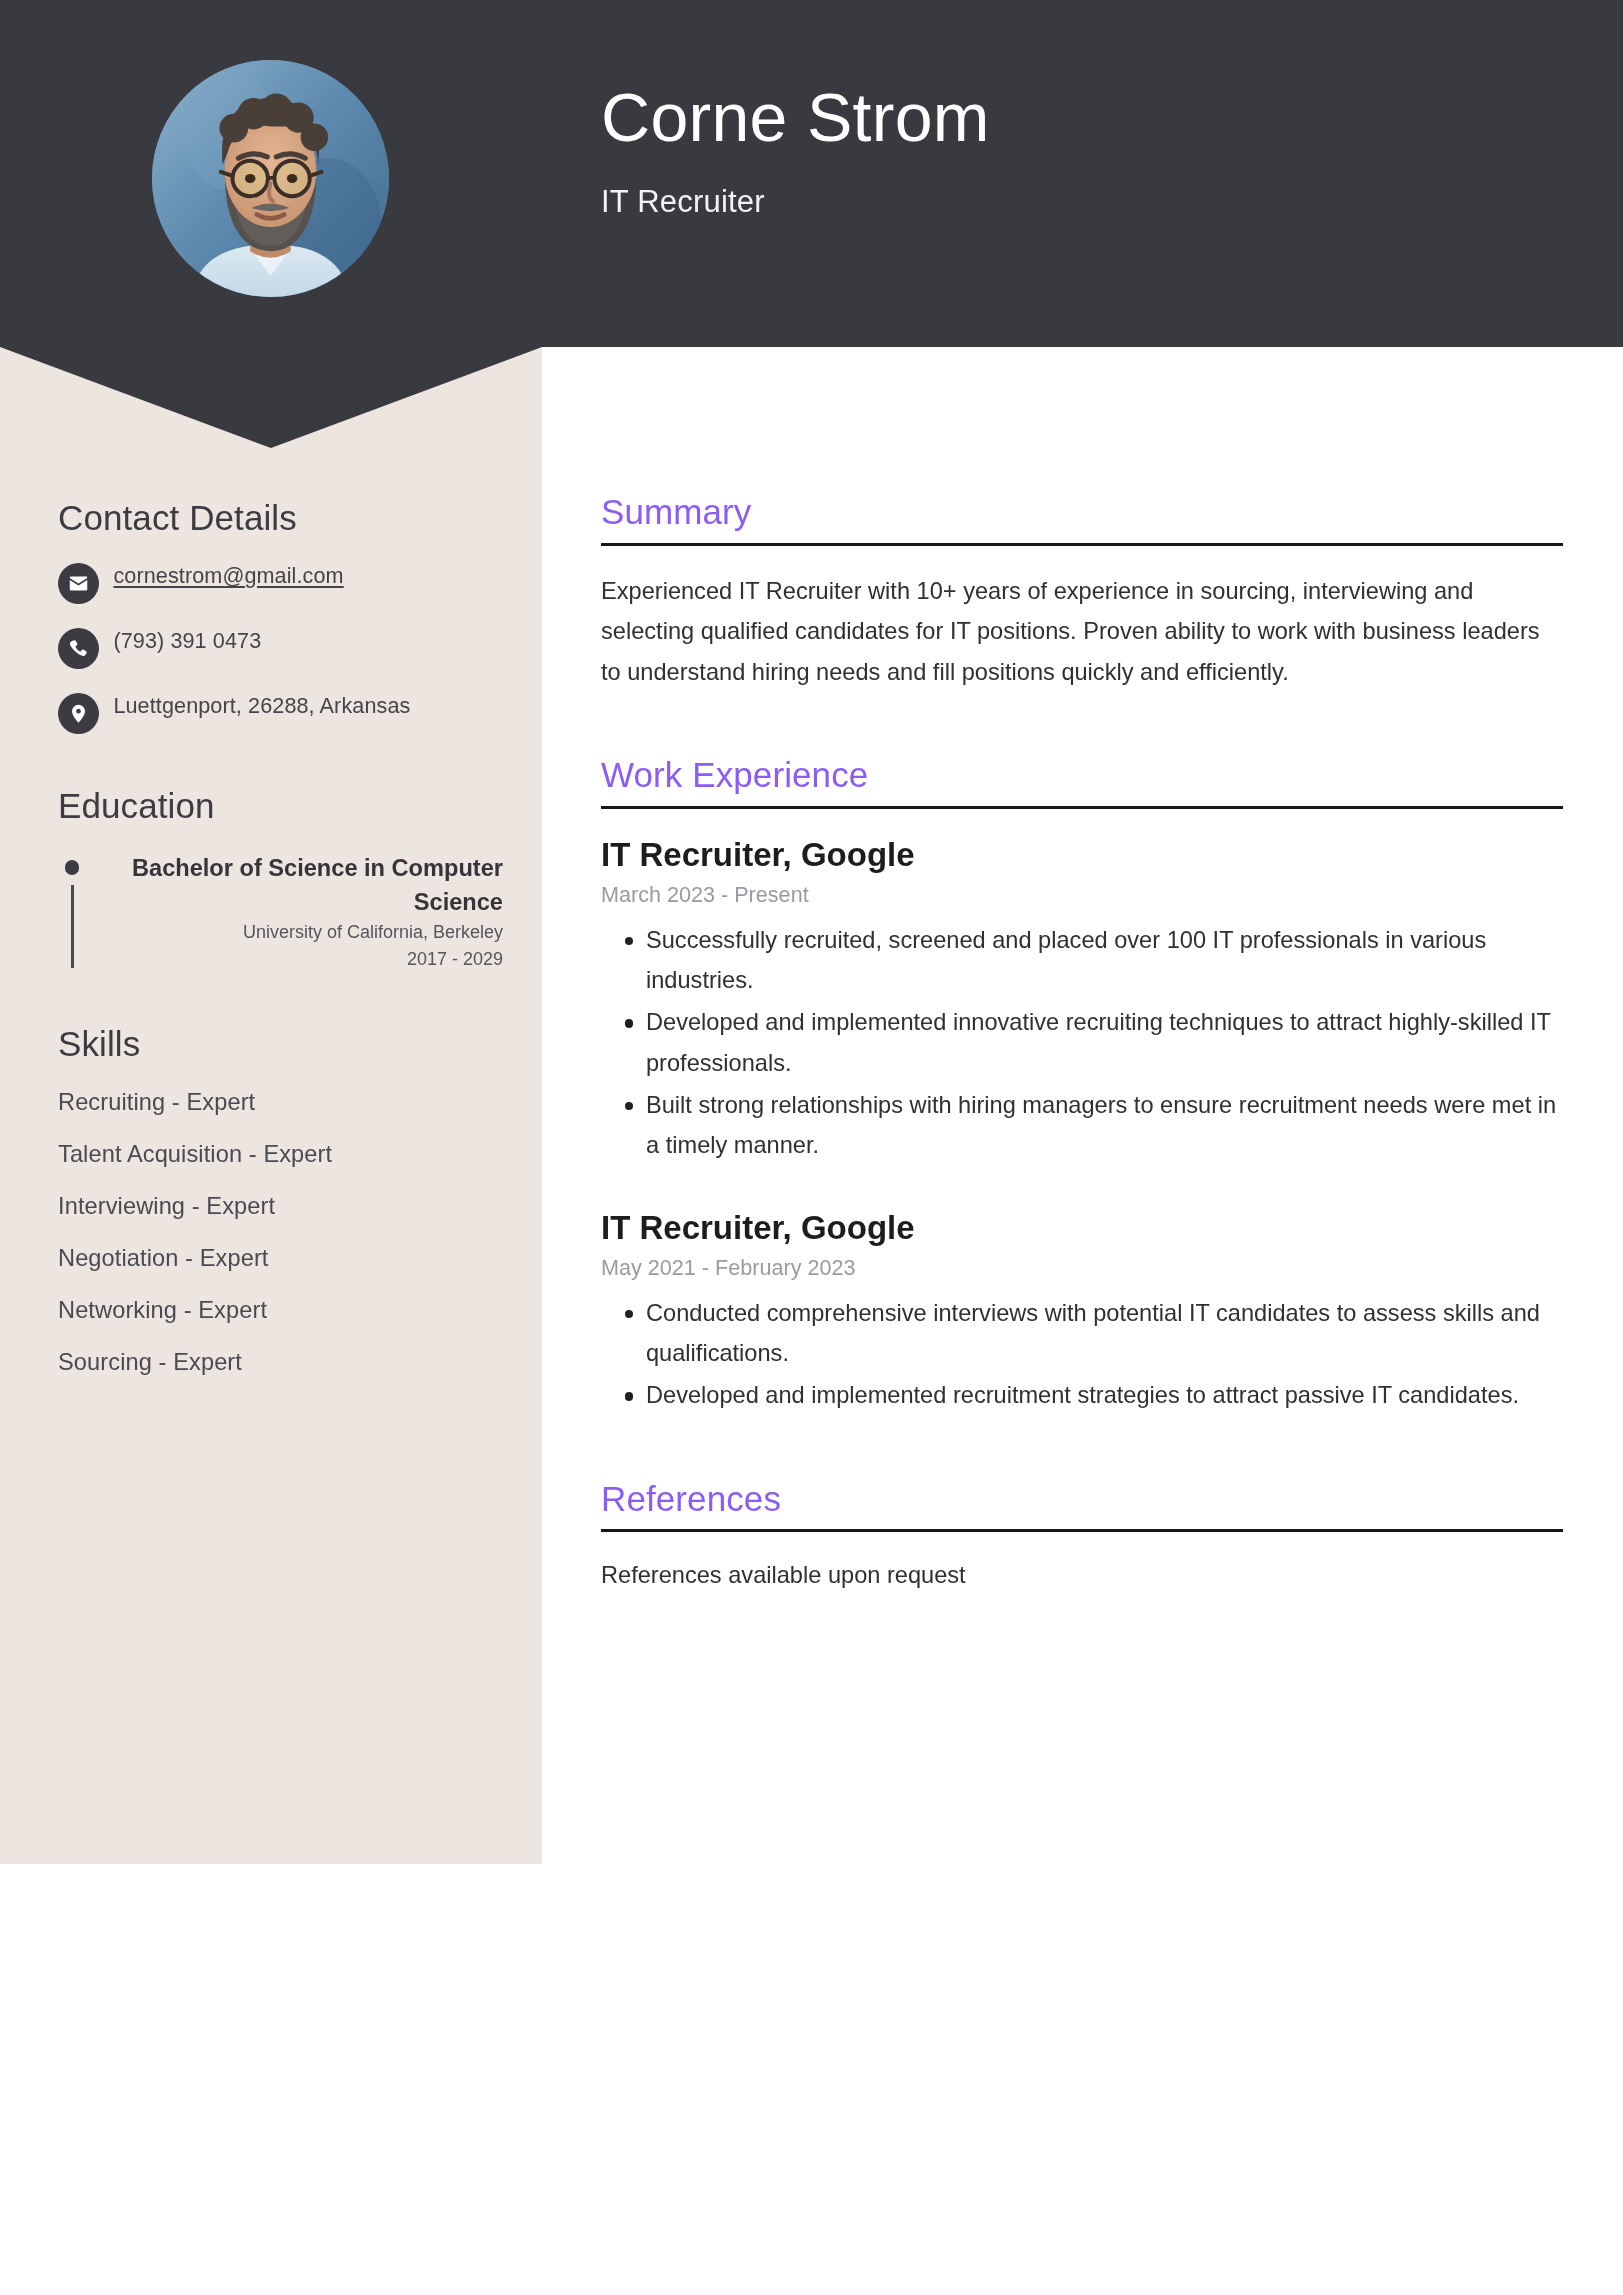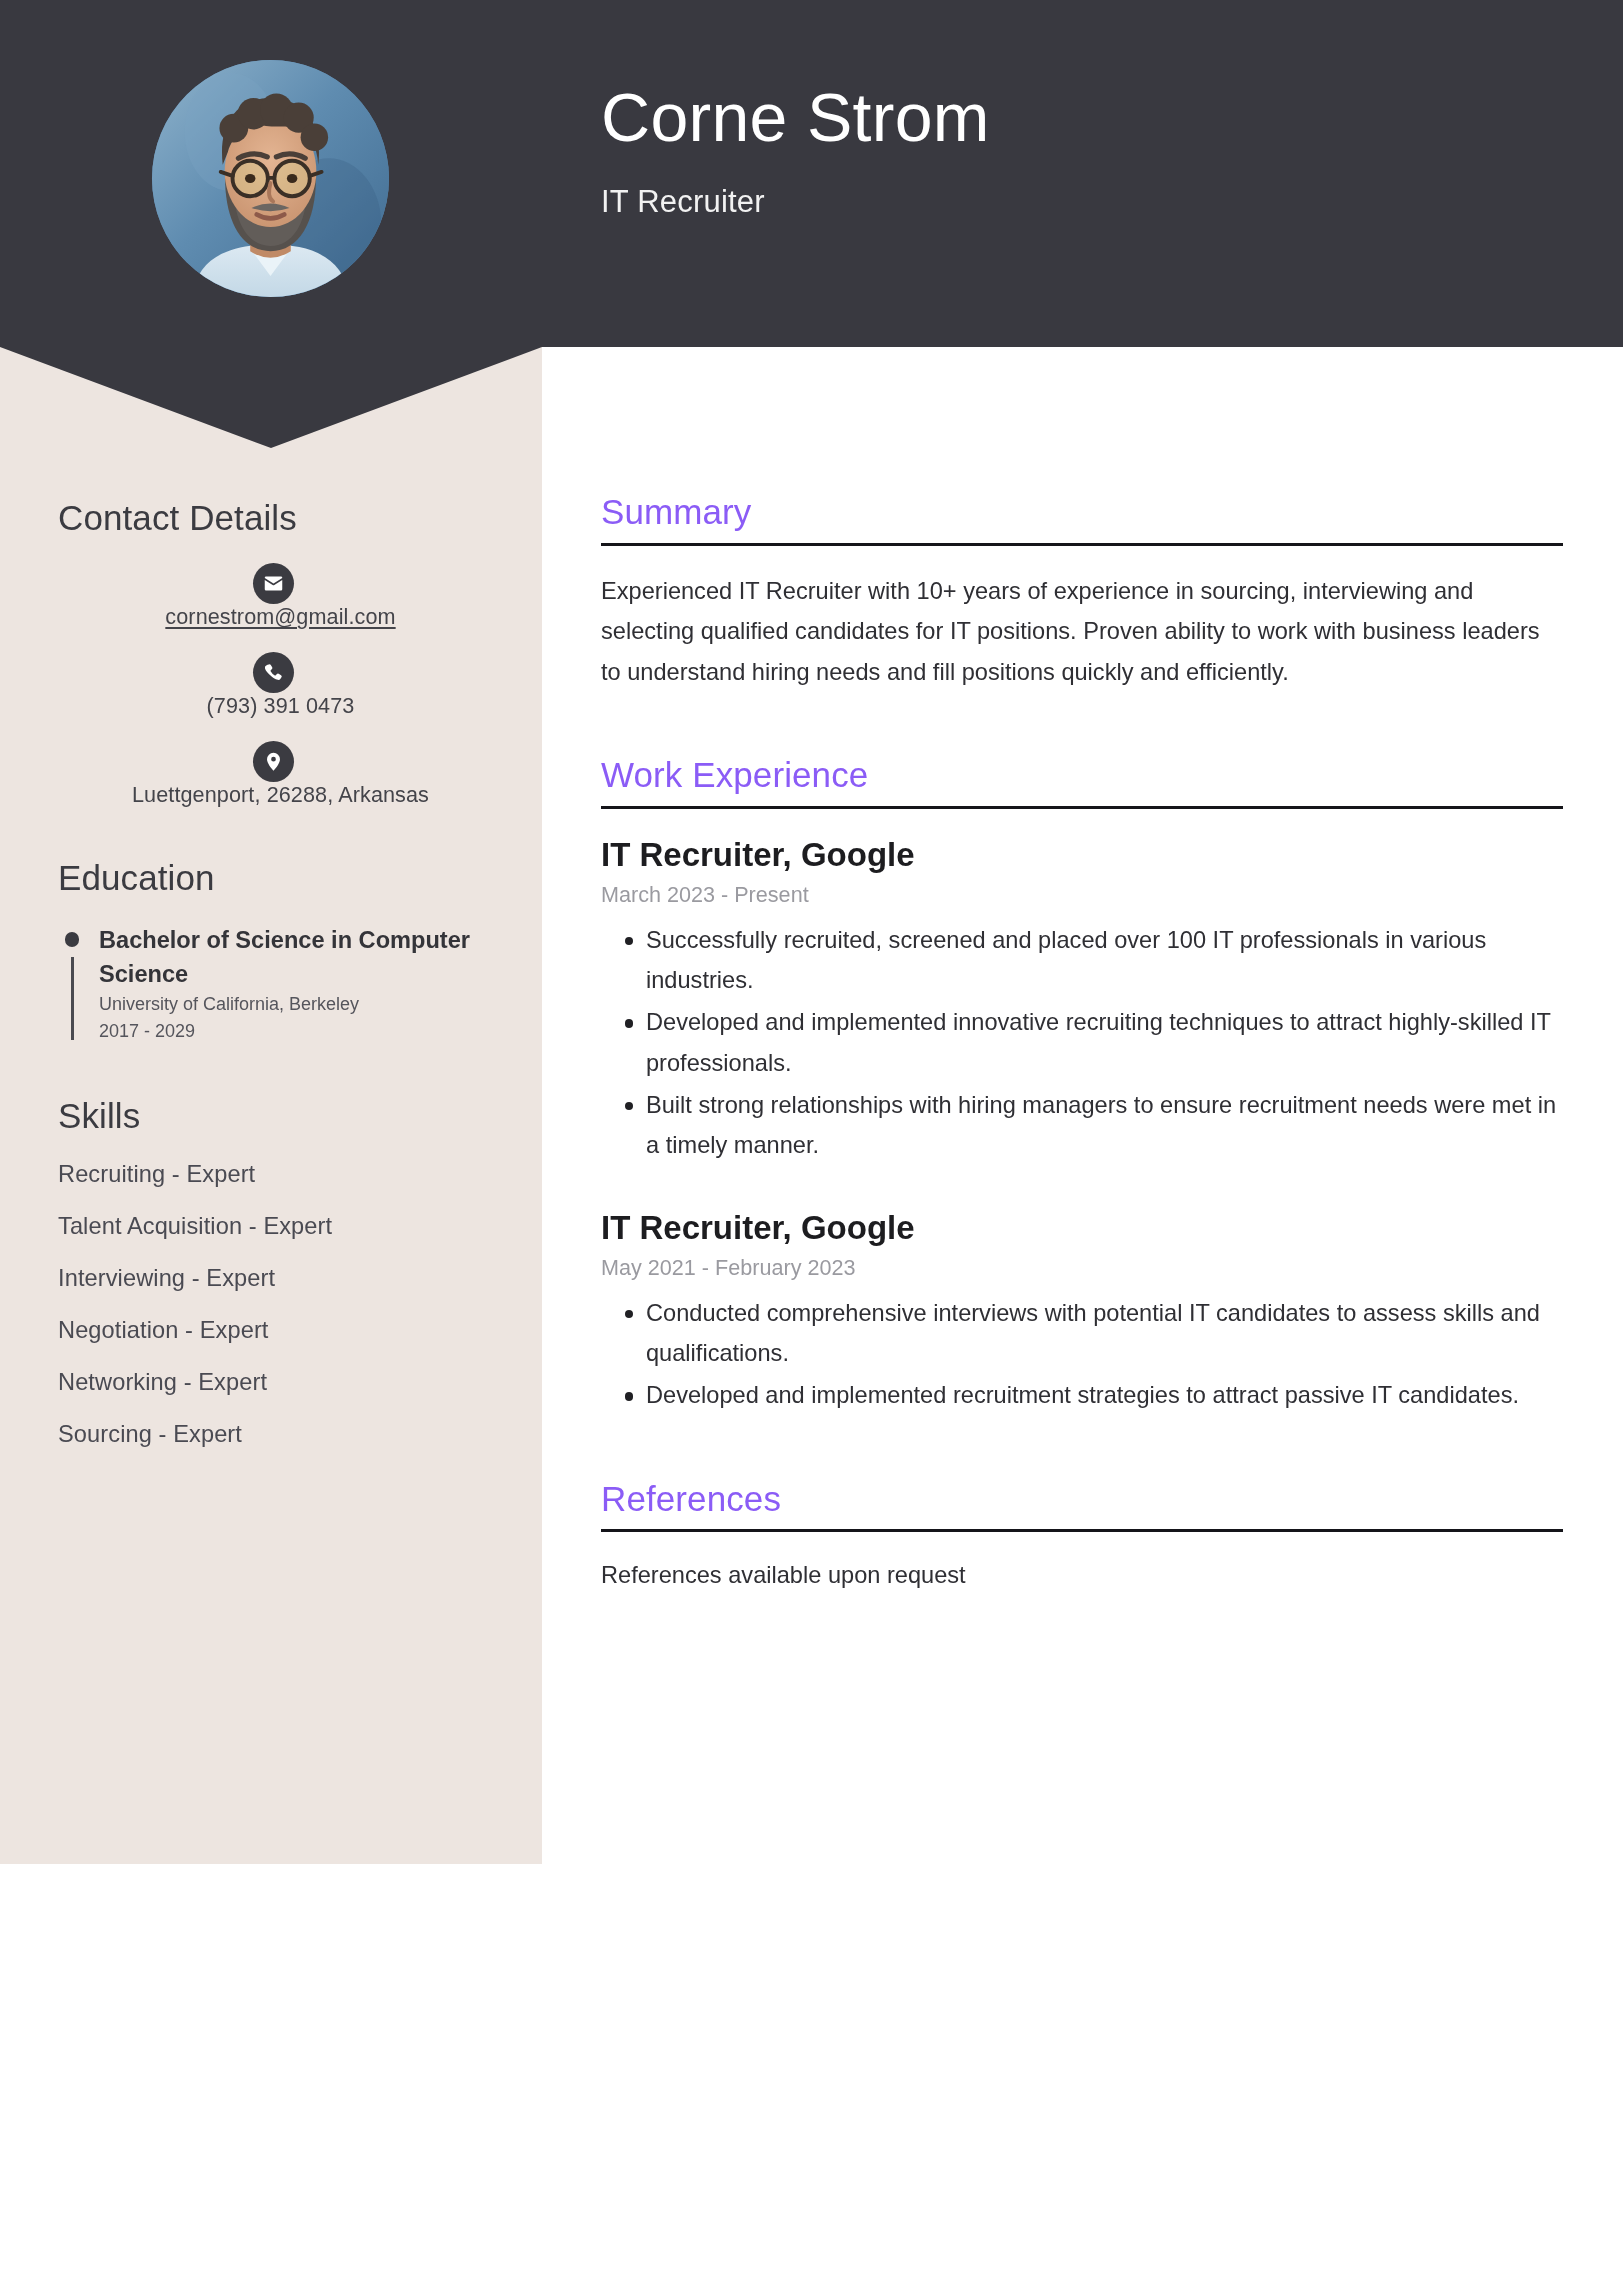--- a/index.html
+++ b/index.html
@@ -99,24 +99,22 @@
     font-weight: 400;
     color: #3b3b41;
     letter-spacing: 0.1px;
     margin-bottom: 25px;
   }
 
   .contact-list { margin-bottom: 50px; }
 
   .contact-row {
     display: flex;
-    align-items: center;
     margin-bottom: 22px;
     min-height: 43px;
-    flex-direction: column;
   }
   .contact-icon {
     flex: 0 0 auto;
     width: 41px;
     height: 41px;
     border-radius: 50%;
     background: #3b3b41;
     display: flex;
     align-items: center;
     justify-content: center;
@@ -132,20 +130,21 @@
     text-decoration: underline;
     text-underline-offset: 3.3px;
   }
 
   
   .edu-block { margin-bottom: 52px; }
   .edu-item {
     position: relative;
     padding-left: 41px;
     margin-top: 20px;
+    text-align: right;
   }
   .edu-bullet {
     position: absolute;
     left: 6.5px;
     top: 9.2px;
     width: 14.4px;
     height: 14.4px;
     border-radius: 50%;
     background: #3b3b41;
   }

